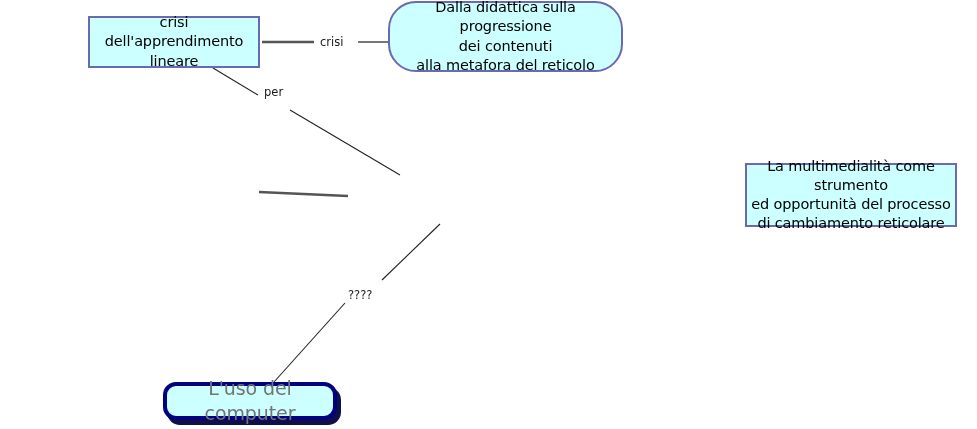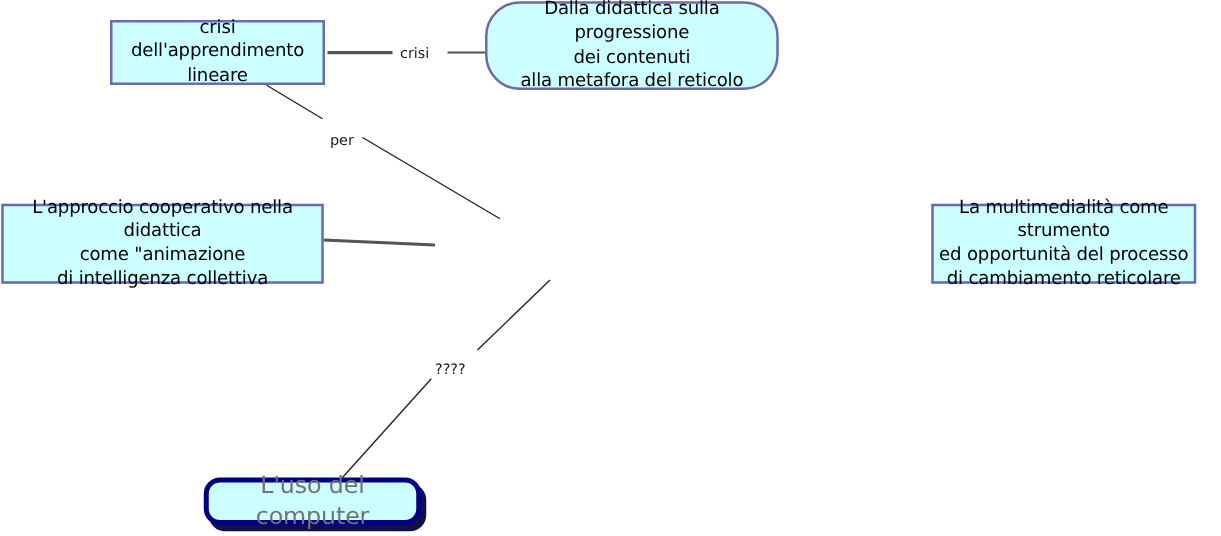--- a/index.html
+++ b/index.html
@@ -112,42 +112,37 @@
     <span>crisi dell'apprendimento
 lineare</span>
   </div>
 
   <div class="node" style="left:388px; top:1px; width:235px; height:71px;border-radius:28px;">
     <span>Dalla didattica sulla progressione
 dei contenuti
 alla metafora del reticolo</span>
   </div>
 
-  <div class="node" style="left:1px; top:163px; width:258px; height:64px;">
-    <span>L'approccio cooperativo nella didattica
-come "animazione
-di intelligenza collettiva</span>
-  </div>
 
 
   <div class="node" style="left:745px; top:163px; width:212px; height:64px;">
     <span>La multimedialità come strumento
 ed opportunità del processo
 di cambiamento reticolare</span>
   </div>
 
   <div class="node-round node-leaf" style="left:163px; top:382px; width:174px; height:38px;">
     <span>L'uso del computer</span>
   </div>
 
   <div class="edge-label" style="left:317px; top:35px;">
     <span>crisi</span>
   </div>
 
-  <div class="edge-label" style="left:261px; top:105px;text-align:right;">
+  <div class="edge-label" style="left:261px; top:85px;text-align:right;">
     <span>per</span>
   </div>
 
   <div class="edge-label" style="left:345px; top:288px;">
     <span>????</span>
   </div>
 
 </div>
 
 </body></html>

